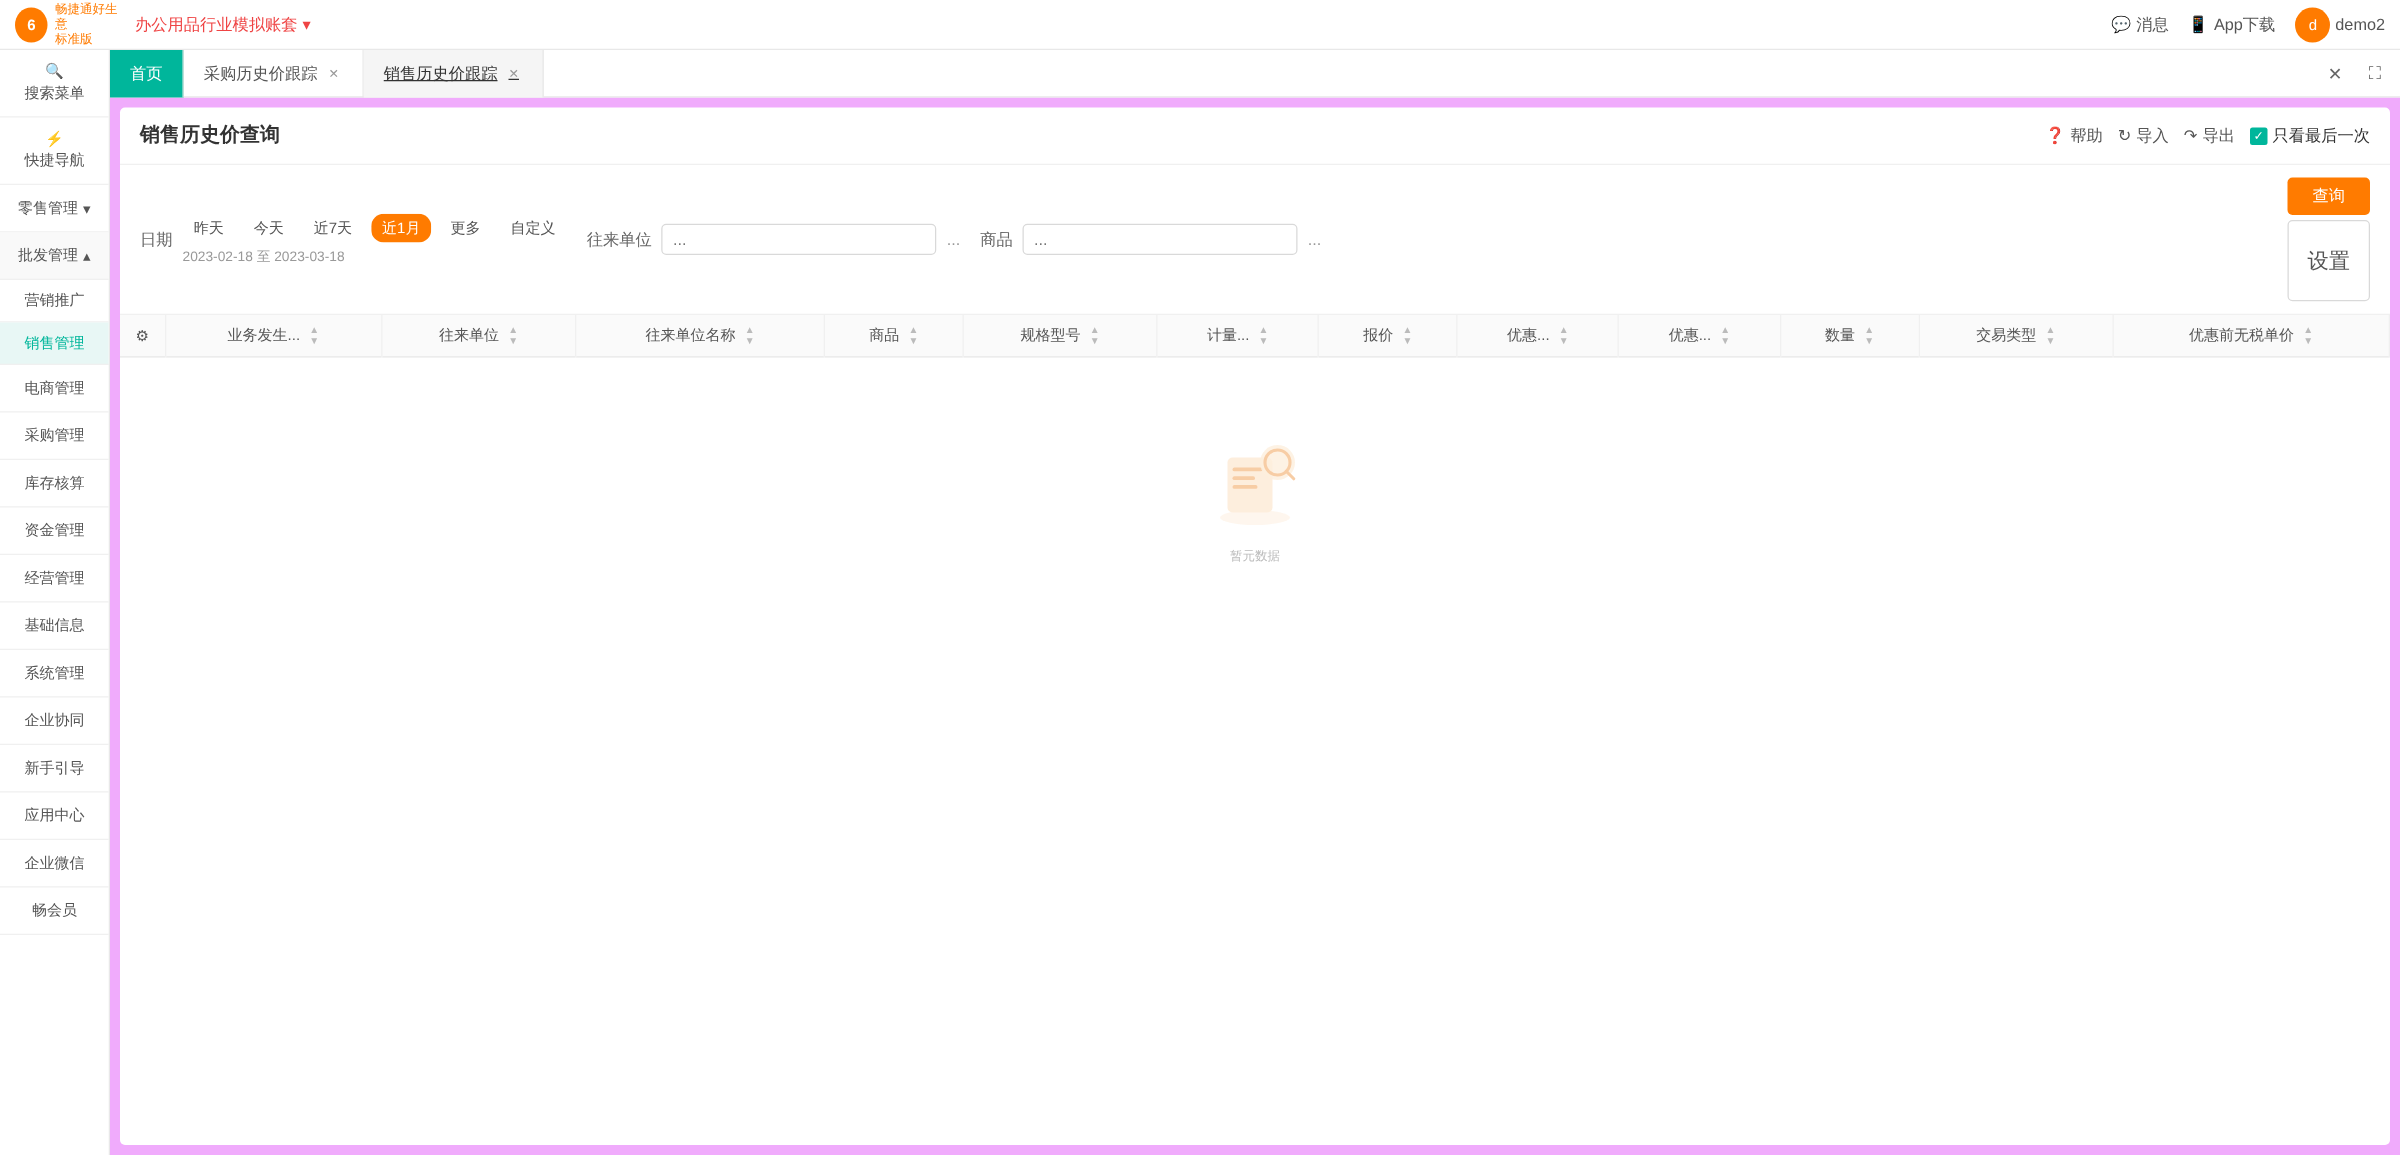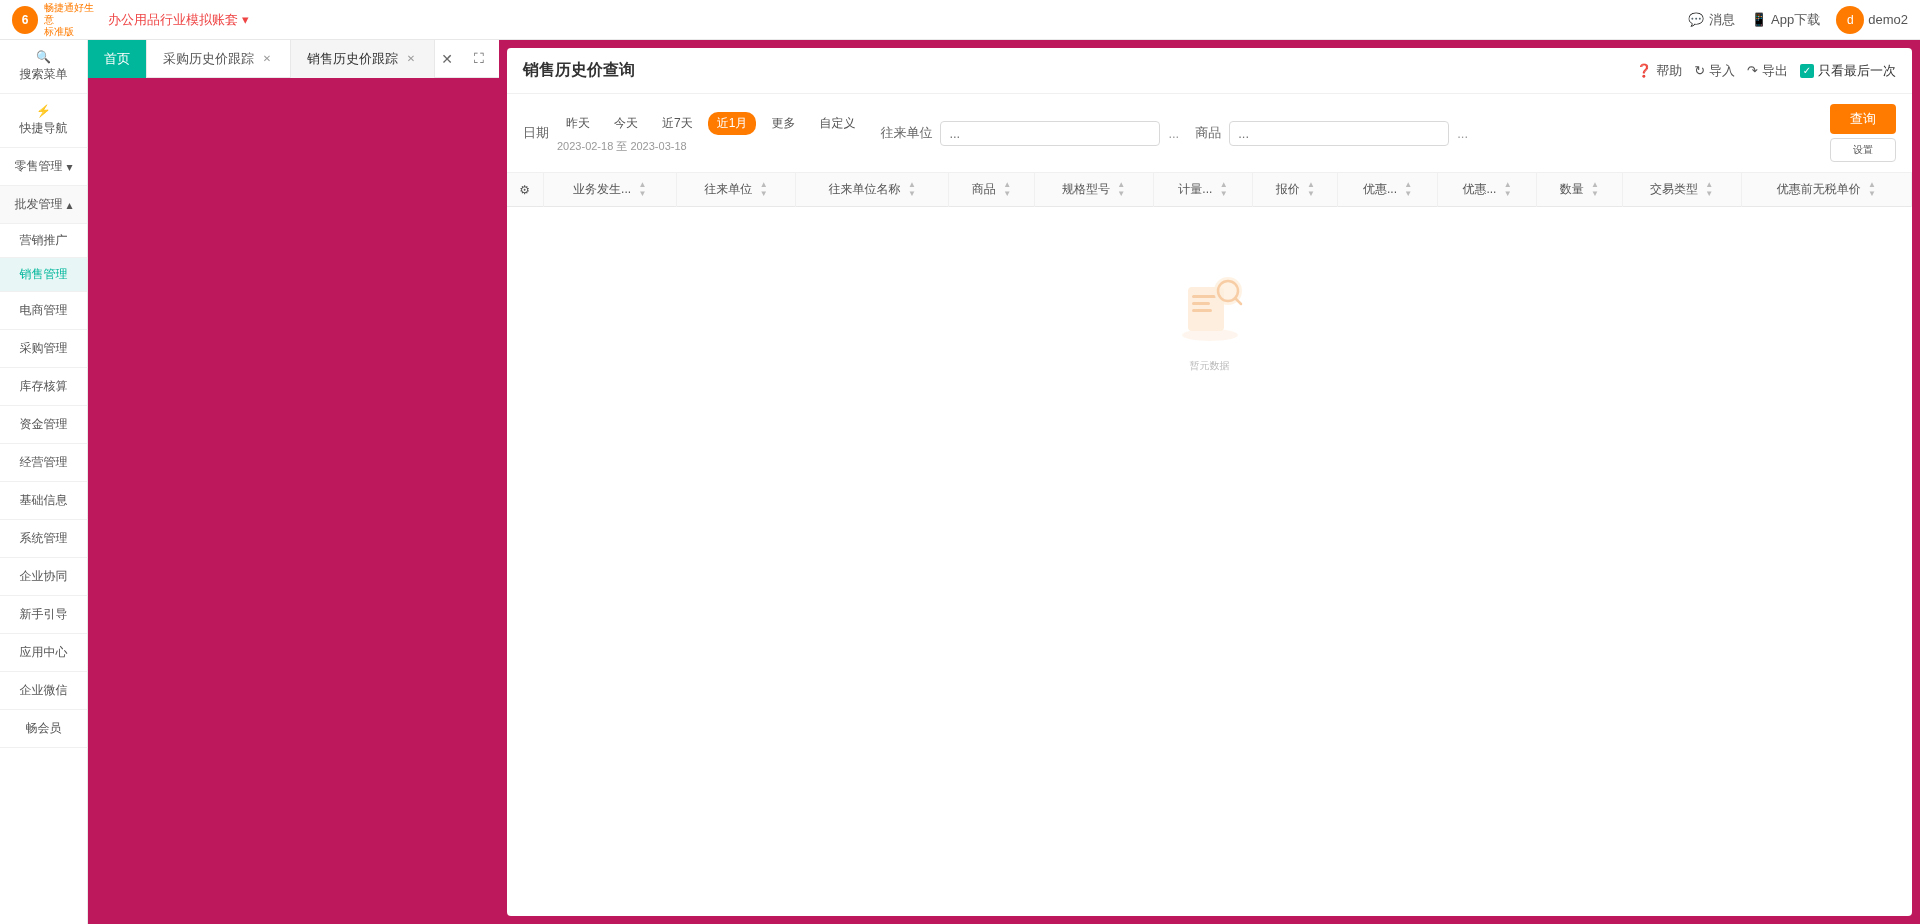--- a/index.html
+++ b/index.html
@@ -111,23 +111,23 @@
       color: #555;
       font-size: 12px;
       border-bottom: 1px solid #f0f0f0;
     }
     .sidebar-sub-item.active { color: #00b69b; background: #e8f7f5; }
 
     
     .content-area {
       flex: 1;
       display: flex;
-      flex-direction: row;
+      flex-direction: column;
       overflow: hidden;
-      background: #be185d;
+      background: #f0abfc;
     }
 
     
     .tab-bar {
       background: #fff;
       border-bottom: 1px solid #e8e8e8;
       display: flex;
       align-items: center;
       padding: 0;
       height: 38px;
@@ -145,20 +145,21 @@
       border-right: 1px solid #e8e8e8;
       white-space: nowrap;
     }
     .tab.home {
       background: #00b69b;
       color: #fff;
     }
     .tab.active {
       background: #f5f5f5;
       color: #333;
+      text-decoration: underline;
     }
     .tab-close {
       width: 14px;
       height: 14px;
       display: flex;
       align-items: center;
       justify-content: center;
       border-radius: 50%;
       font-size: 10px;
       color: #999;
@@ -297,23 +298,23 @@
       border-radius: 4px;
       padding: 6px 20px;
       cursor: pointer;
       font-size: 13px;
       white-space: nowrap;
     }
     .settings-btn {
       border: 1px solid #d9d9d9;
       background: #fff;
       border-radius: 4px;
-      padding: 4px 12px;
-      cursor: pointer;
-      font-size: 10px;
+      padding: 20px 12px;
+      cursor: pointer;
+      font-size: 17px;
       color: #555;
     }
 
     
     .table-container {
       flex: 1;
       overflow: auto;
     }
     table {
       width: 100%;

